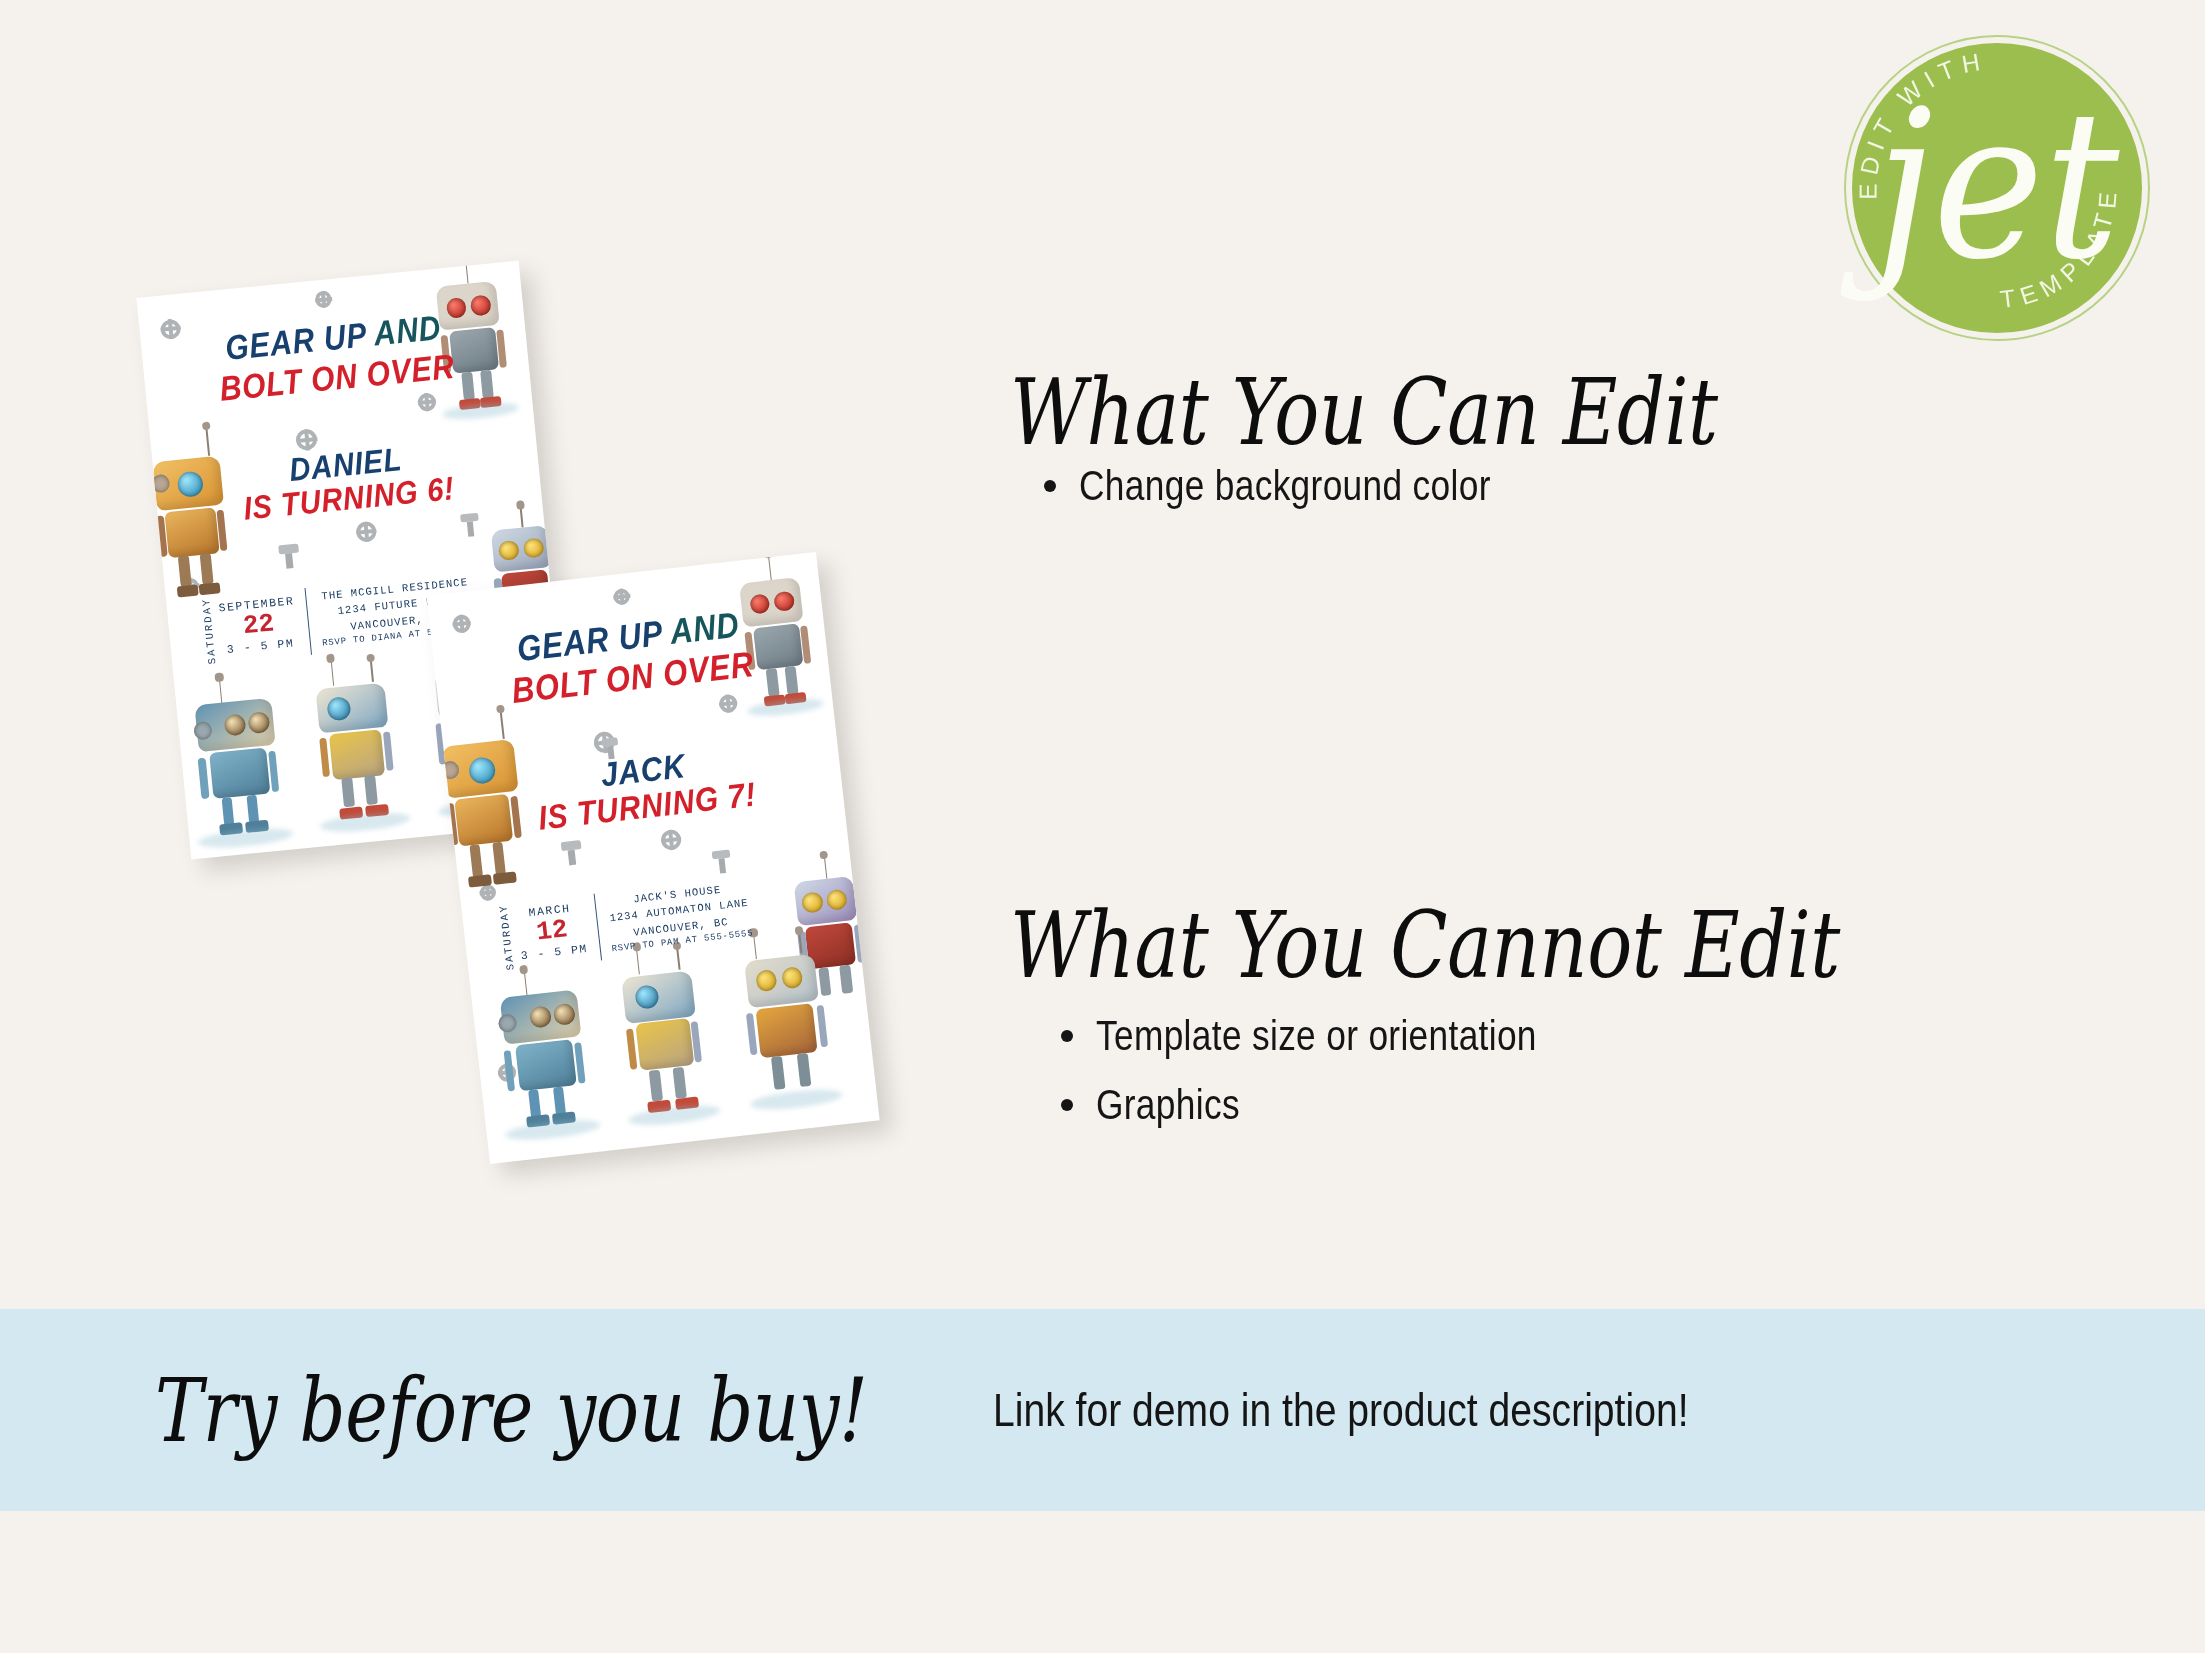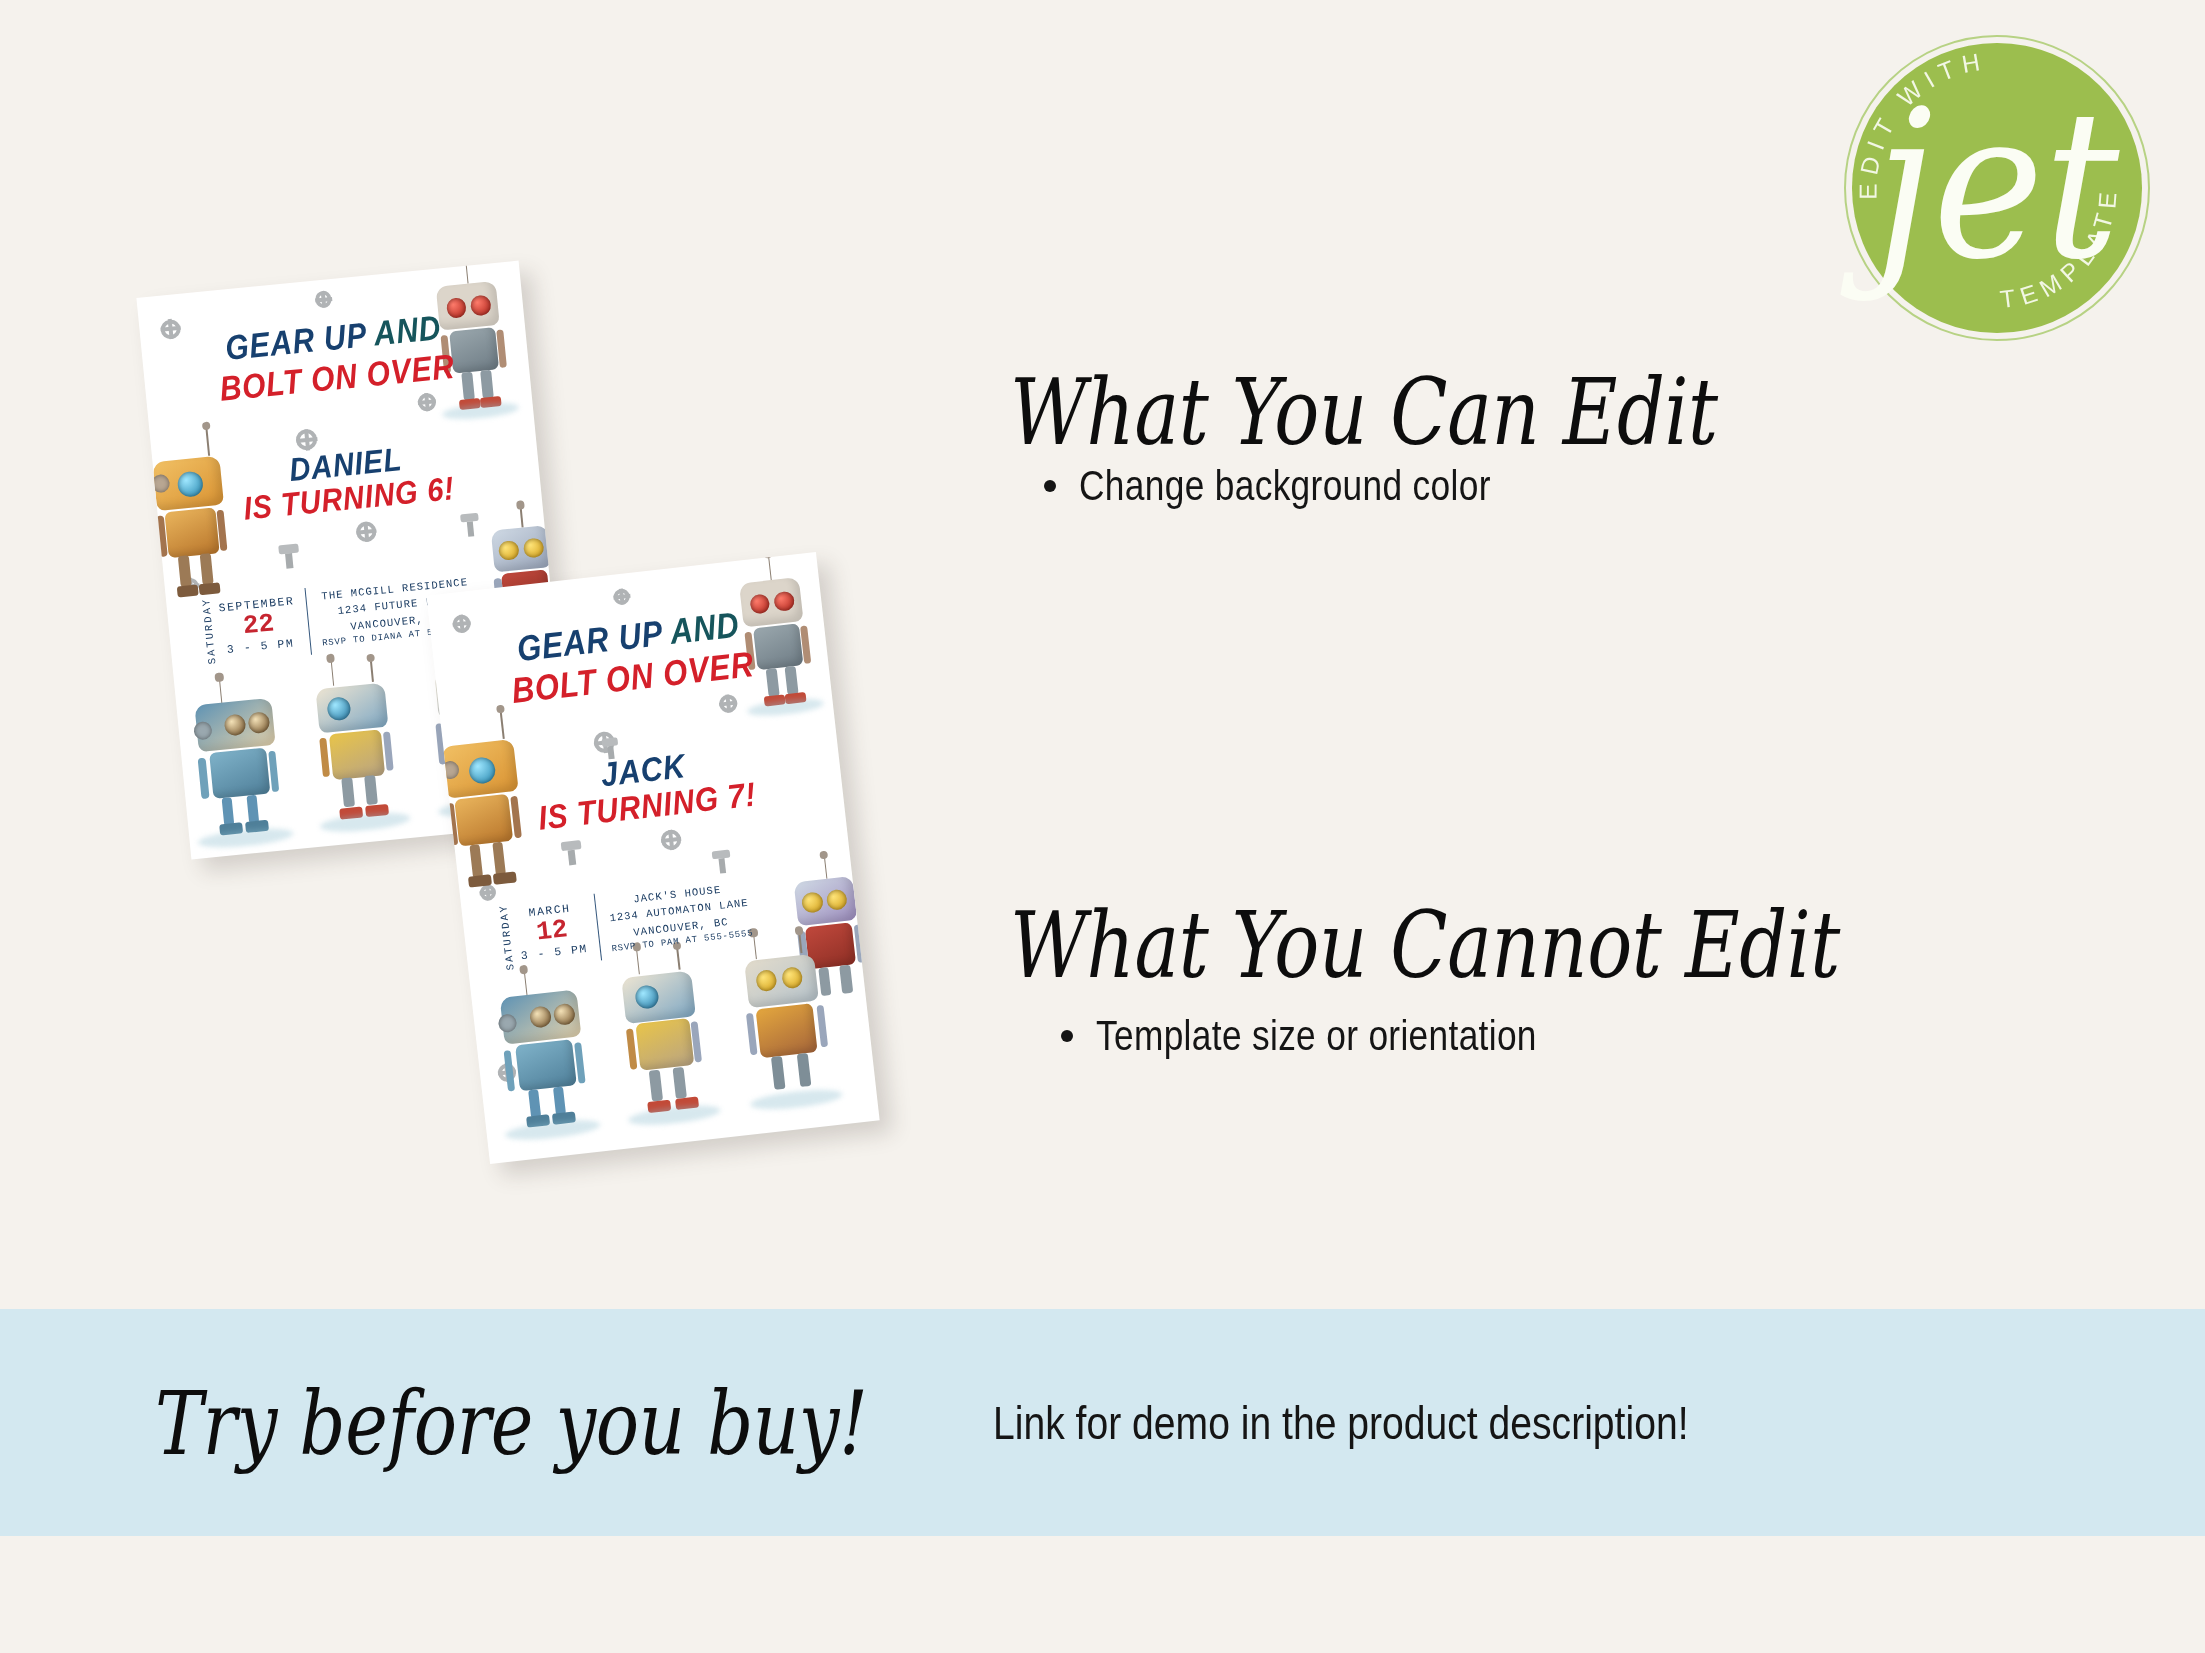--- a/index.html
+++ b/index.html
@@ -145,21 +145,21 @@
   }
   .bullets .txt{
     font-family:"Liberation Sans Narrow","Liberation Sans", sans-serif;
     font-size:42px;color:#151515;white-space:nowrap;
     transform:scaleX(0.84);transform-origin:left center;
     letter-spacing:0.4px;
   }
 
   
   #promo-banner{
-    position:absolute;left:0;top:1309px;width:2205px;height:227px;
+    position:absolute;left:0;top:1309px;width:2205px;height:202px;
     background:#D3E8F0;display:flex;align-items:center;
   }
   #promo-script{
     margin-left:155px;font-size:75px;white-space:nowrap;
   }
   #promo-note{
     margin-left:96px;
     font-family:"Liberation Sans Narrow","Liberation Sans", sans-serif;
     font-size:46px;color:#151515;white-space:nowrap;
     transform:scaleX(0.85);transform-origin:left center;
@@ -496,20 +496,24 @@
     </li>
   </ul>
 
   <h2 class="sec-title script" style="left:1010px;top:835px;">What You Cannot Edit</h2>
 
   <ul class="bullets" style="left:1044px;top:995px;margin:17px;padding:0;">
     <li>
       <span class="dot"></span>
       <span class="txt">Template size or orientation</span>
     </li>
+    <li>
+      <span class="dot"></span>
+      <span class="txt">Graphics</span>
+    </li>
   </ul>
 
   <div id="promo-banner">
     <div id="promo-script" class="script">Try before you buy!</div>
     <div id="promo-note">Link for demo in the product description!</div>
   </div>
 
 </div>
 
 

